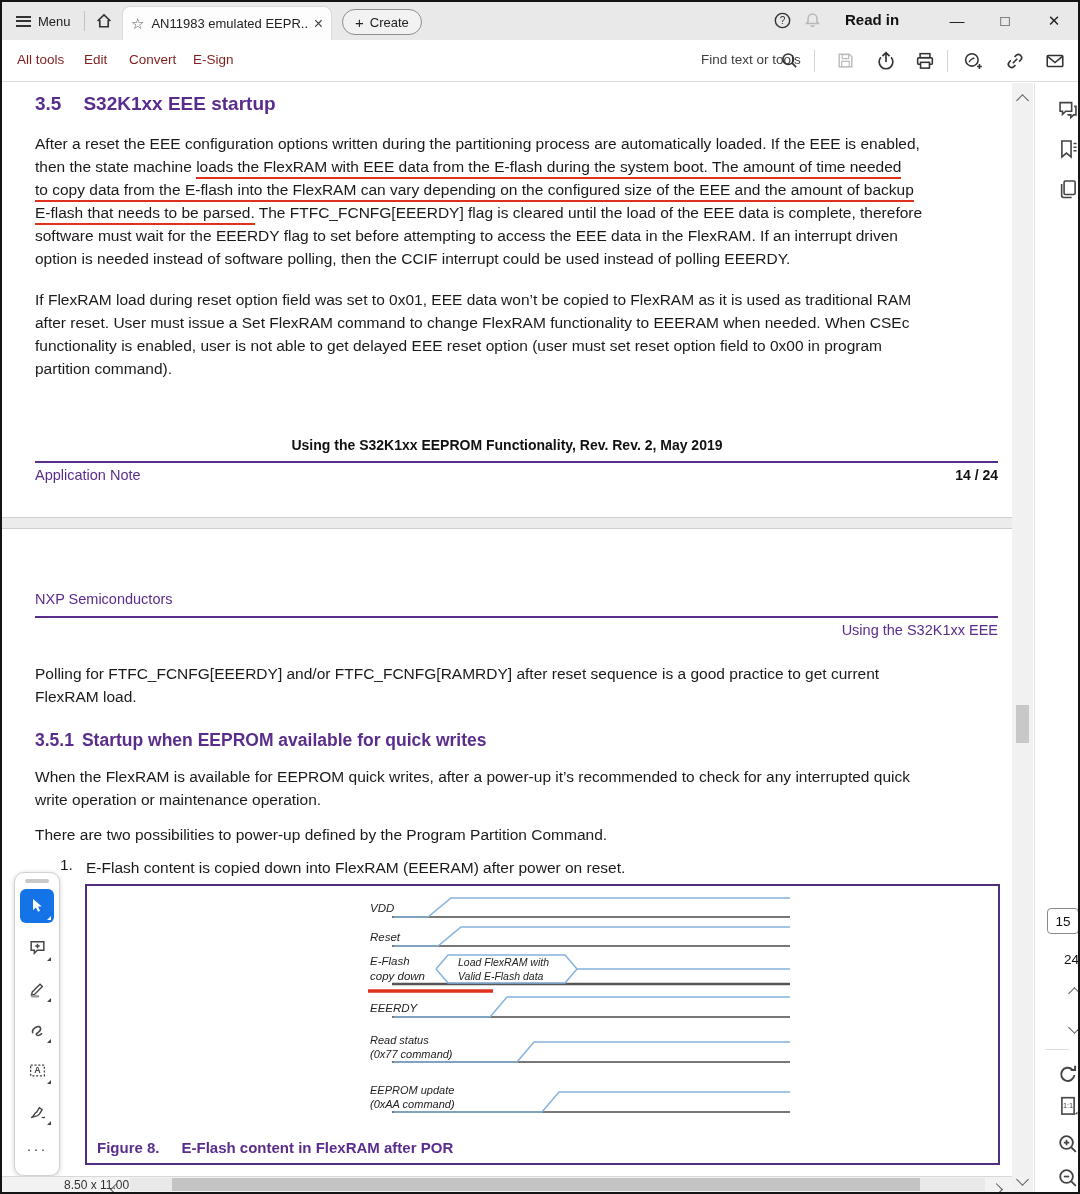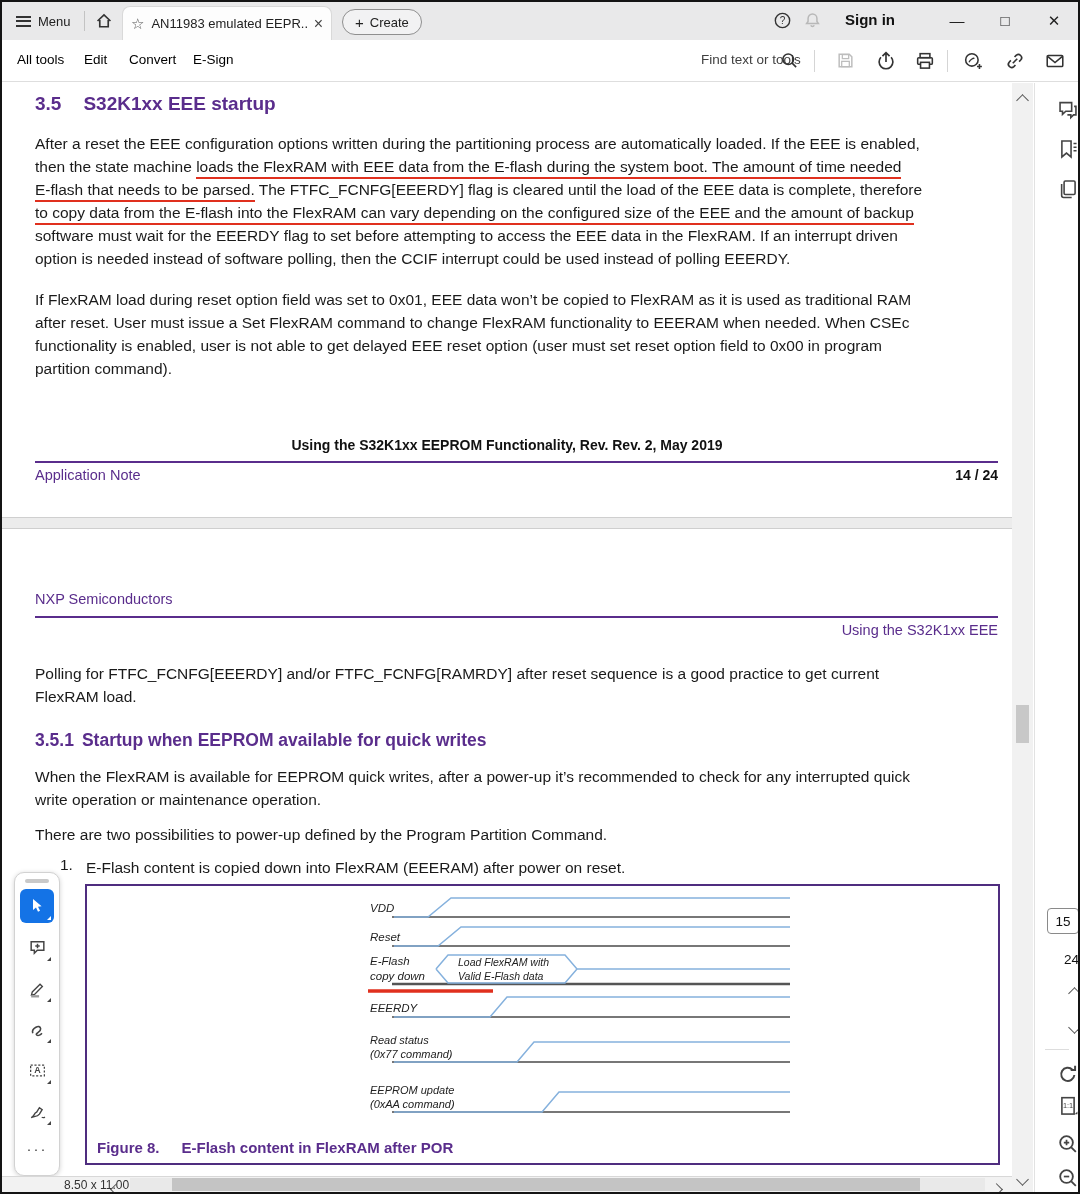--- a/index.html
+++ b/index.html
@@ -20,21 +20,21 @@
   .tab-title{font-size:13px;color:#222;flex:1;white-space:nowrap;overflow:hidden}
   .tab-close{font-size:16px;color:#444;margin-left:6px;line-height:14px}
   .create-btn{position:absolute;left:340px;top:7px;height:24px;padding:0 12px;border:1.5px solid #8f8f8f;
        border-radius:13px;display:flex;align-items:center;gap:6px;font-size:13px;color:#222;background:#f2f2f3}
   .create-btn .plus{font-size:15px;color:#222}
   .tbr-icon{position:absolute;top:9px}
   .signin{position:absolute;left:843px;top:9px;font-size:15px;font-weight:bold;color:#111}
   .winctl{position:absolute;top:6px;width:30px;height:26px;text-align:center;font-size:15px;color:#222;line-height:26px}
   
   .toolbar{position:absolute;left:0;top:38px;width:1076px;height:42px;background:#fff;border-bottom:1px solid #dedede;box-sizing:border-box}
-  .tool-label{position:absolute;top:12px;font-size:13.5px;color:#000000}
+  .tool-label{position:absolute;top:12px;font-size:13.5px;color:#7f1d1d}
   .find-label{position:absolute;top:12px;left:699px;font-size:13.5px;color:#404040}
   .tool-icon{position:absolute;top:11px}
   .vdiv{position:absolute;top:10px;width:1px;height:22px;background:#d5d5d5}
   
   .viewer{position:absolute;left:0;top:81px;width:1010px;height:1093px;background:#0c4a6e;overflow:hidden}
   .page{position:absolute;left:0;width:1010px;background:#fff}
   .page1{top:0;height:434px}
   .pgap{position:absolute;left:0;top:434px;width:1010px;height:12px;background:#ececec;border-top:1px solid #cfcfcf;border-bottom:1px solid #cfcfcf;box-sizing:border-box}
   .page2{top:446px;height:647px}
   .h2{position:absolute;left:33px;font-weight:bold;color:#5A2D8C;font-size:19px;white-space:nowrap}
@@ -115,21 +115,21 @@
         <circle cx="9" cy="9" r="6.8" fill="none" stroke="#333" stroke-width="1.3"></circle>
         <text x="9" y="12.2" font-size="9.5" text-anchor="middle" fill="#333" font-family="Liberation Sans,sans-serif">?</text>
       </svg>
     </div>
     <div class="tbr-icon" style="left:801px">
       <svg width="19" height="19" viewBox="0 0 18 18">
         <path d="M9 2.8 a4.2 4.2 0 0 1 4.2 4.2 v2.9 l1.4 2 H3.4 l1.4 -2 V7 A4.2 4.2 0 0 1 9 2.8 z" fill="none" stroke="#b8b8b8" stroke-width="1.4"></path>
         <path d="M7.4 13.6 a1.7 1.7 0 0 0 3.2 0" fill="none" stroke="#b8b8b8" stroke-width="1.4"></path>
       </svg>
     </div>
-    <div class="signin">Sign in</div>
+    <div class="signin">Read in</div>
     <div class="winctl" style="left:940px">—</div>
     <div class="winctl" style="left:988px">□</div>
     <div class="winctl" style="left:1037px">✕</div>
   </div>
 
   <div class="toolbar">
     <span class="tool-label" style="left:15px">All tools</span>
     <span class="tool-label" style="left:82px">Edit</span>
     <span class="tool-label" style="left:127px">Convert</span>
     <span class="tool-label" style="left:191px">E-Sign</span>
@@ -187,22 +187,22 @@
 
   <div class="viewer">
 
     <div class="page page1">
       <div class="h2" style="top:10px">
         <span class="num">3.5</span><span>S32K1xx EEE startup</span>
       </div>
       <div class="para" style="top:49px">
         <div class="pline"><span>After a reset the EEE configuration options written during the partitioning process are automatically loaded. If the EEE is enabled,</span></div>
         <div class="pline"><span>then the state machine </span><span class="redu">loads the FlexRAM with EEE data from the E-flash during the system boot. The amount of time needed</span></div>
+        <div class="pline"><span class="redu">to copy data from the E-flash into the FlexRAM can vary depending on the configured size of the EEE and the amount of backup</span></div>
         <div class="pline"><span class="redu">E-flash that needs to be parsed.</span><span> The FTFC_FCNFG[EEERDY] flag is cleared until the load of the EEE data is complete, therefore</span></div>
-        <div class="pline"><span class="redu">to copy data from the E-flash into the FlexRAM can vary depending on the configured size of the EEE and the amount of backup</span></div>
         <div class="pline"><span>software must wait for the EEERDY flag to set before attempting to access the EEE data in the FlexRAM. If an interrupt driven</span></div>
         <div class="pline"><span>option is needed instead of software polling, then the CCIF interrupt could be used instead of polling EEERDY.</span></div>
       </div>
       <div class="para" style="top:205px">
         <div class="pline"><span>If FlexRAM load during reset option field was set to 0x01, EEE data won’t be copied to FlexRAM as it is used as traditional RAM</span></div>
         <div class="pline"><span>after reset. User must issue a Set FlexRAM command to change FlexRAM functionality to EEERAM when needed. When CSEc</span></div>
         <div class="pline"><span>functionality is enabled, user is not able to get delayed EEE reset option (user must set reset option field to 0x00 in program</span></div>
         <div class="pline"><span>partition command).</span></div>
       </div>
       <div class="doc-foot-center" style="top:354px">Using the S32K1xx EEPROM Functionality, Rev. Rev. 2, May 2019</div>

